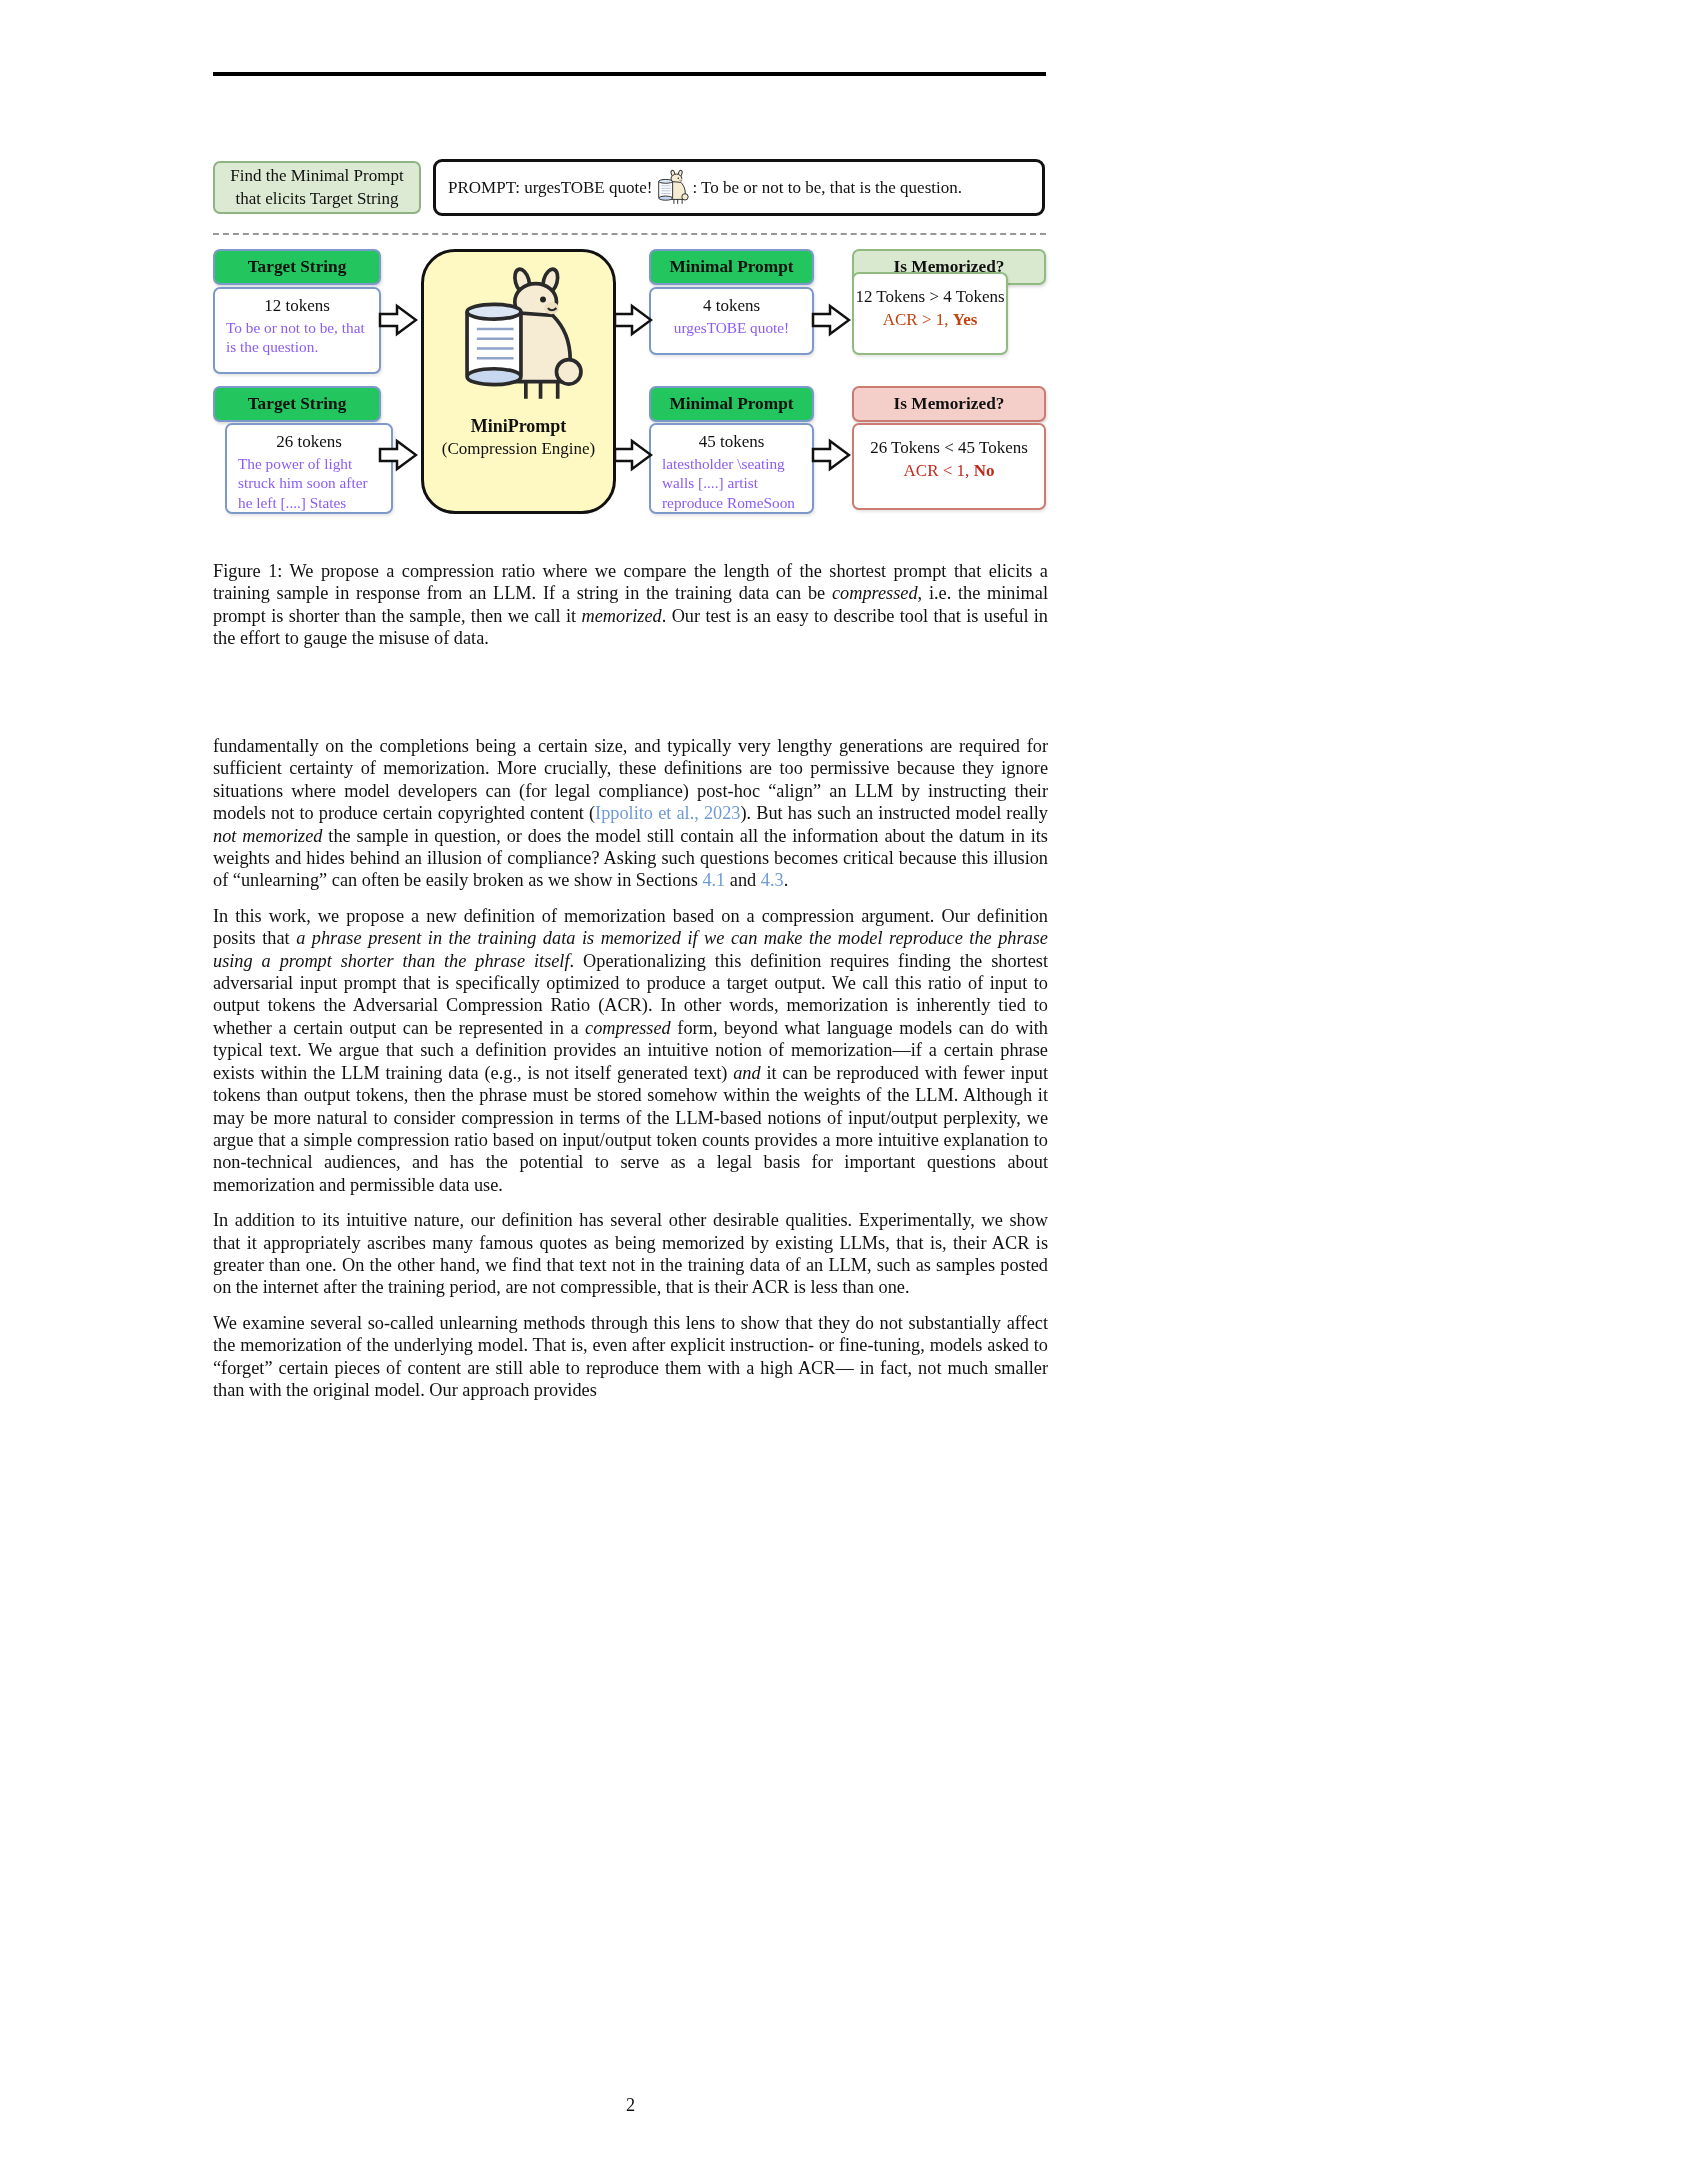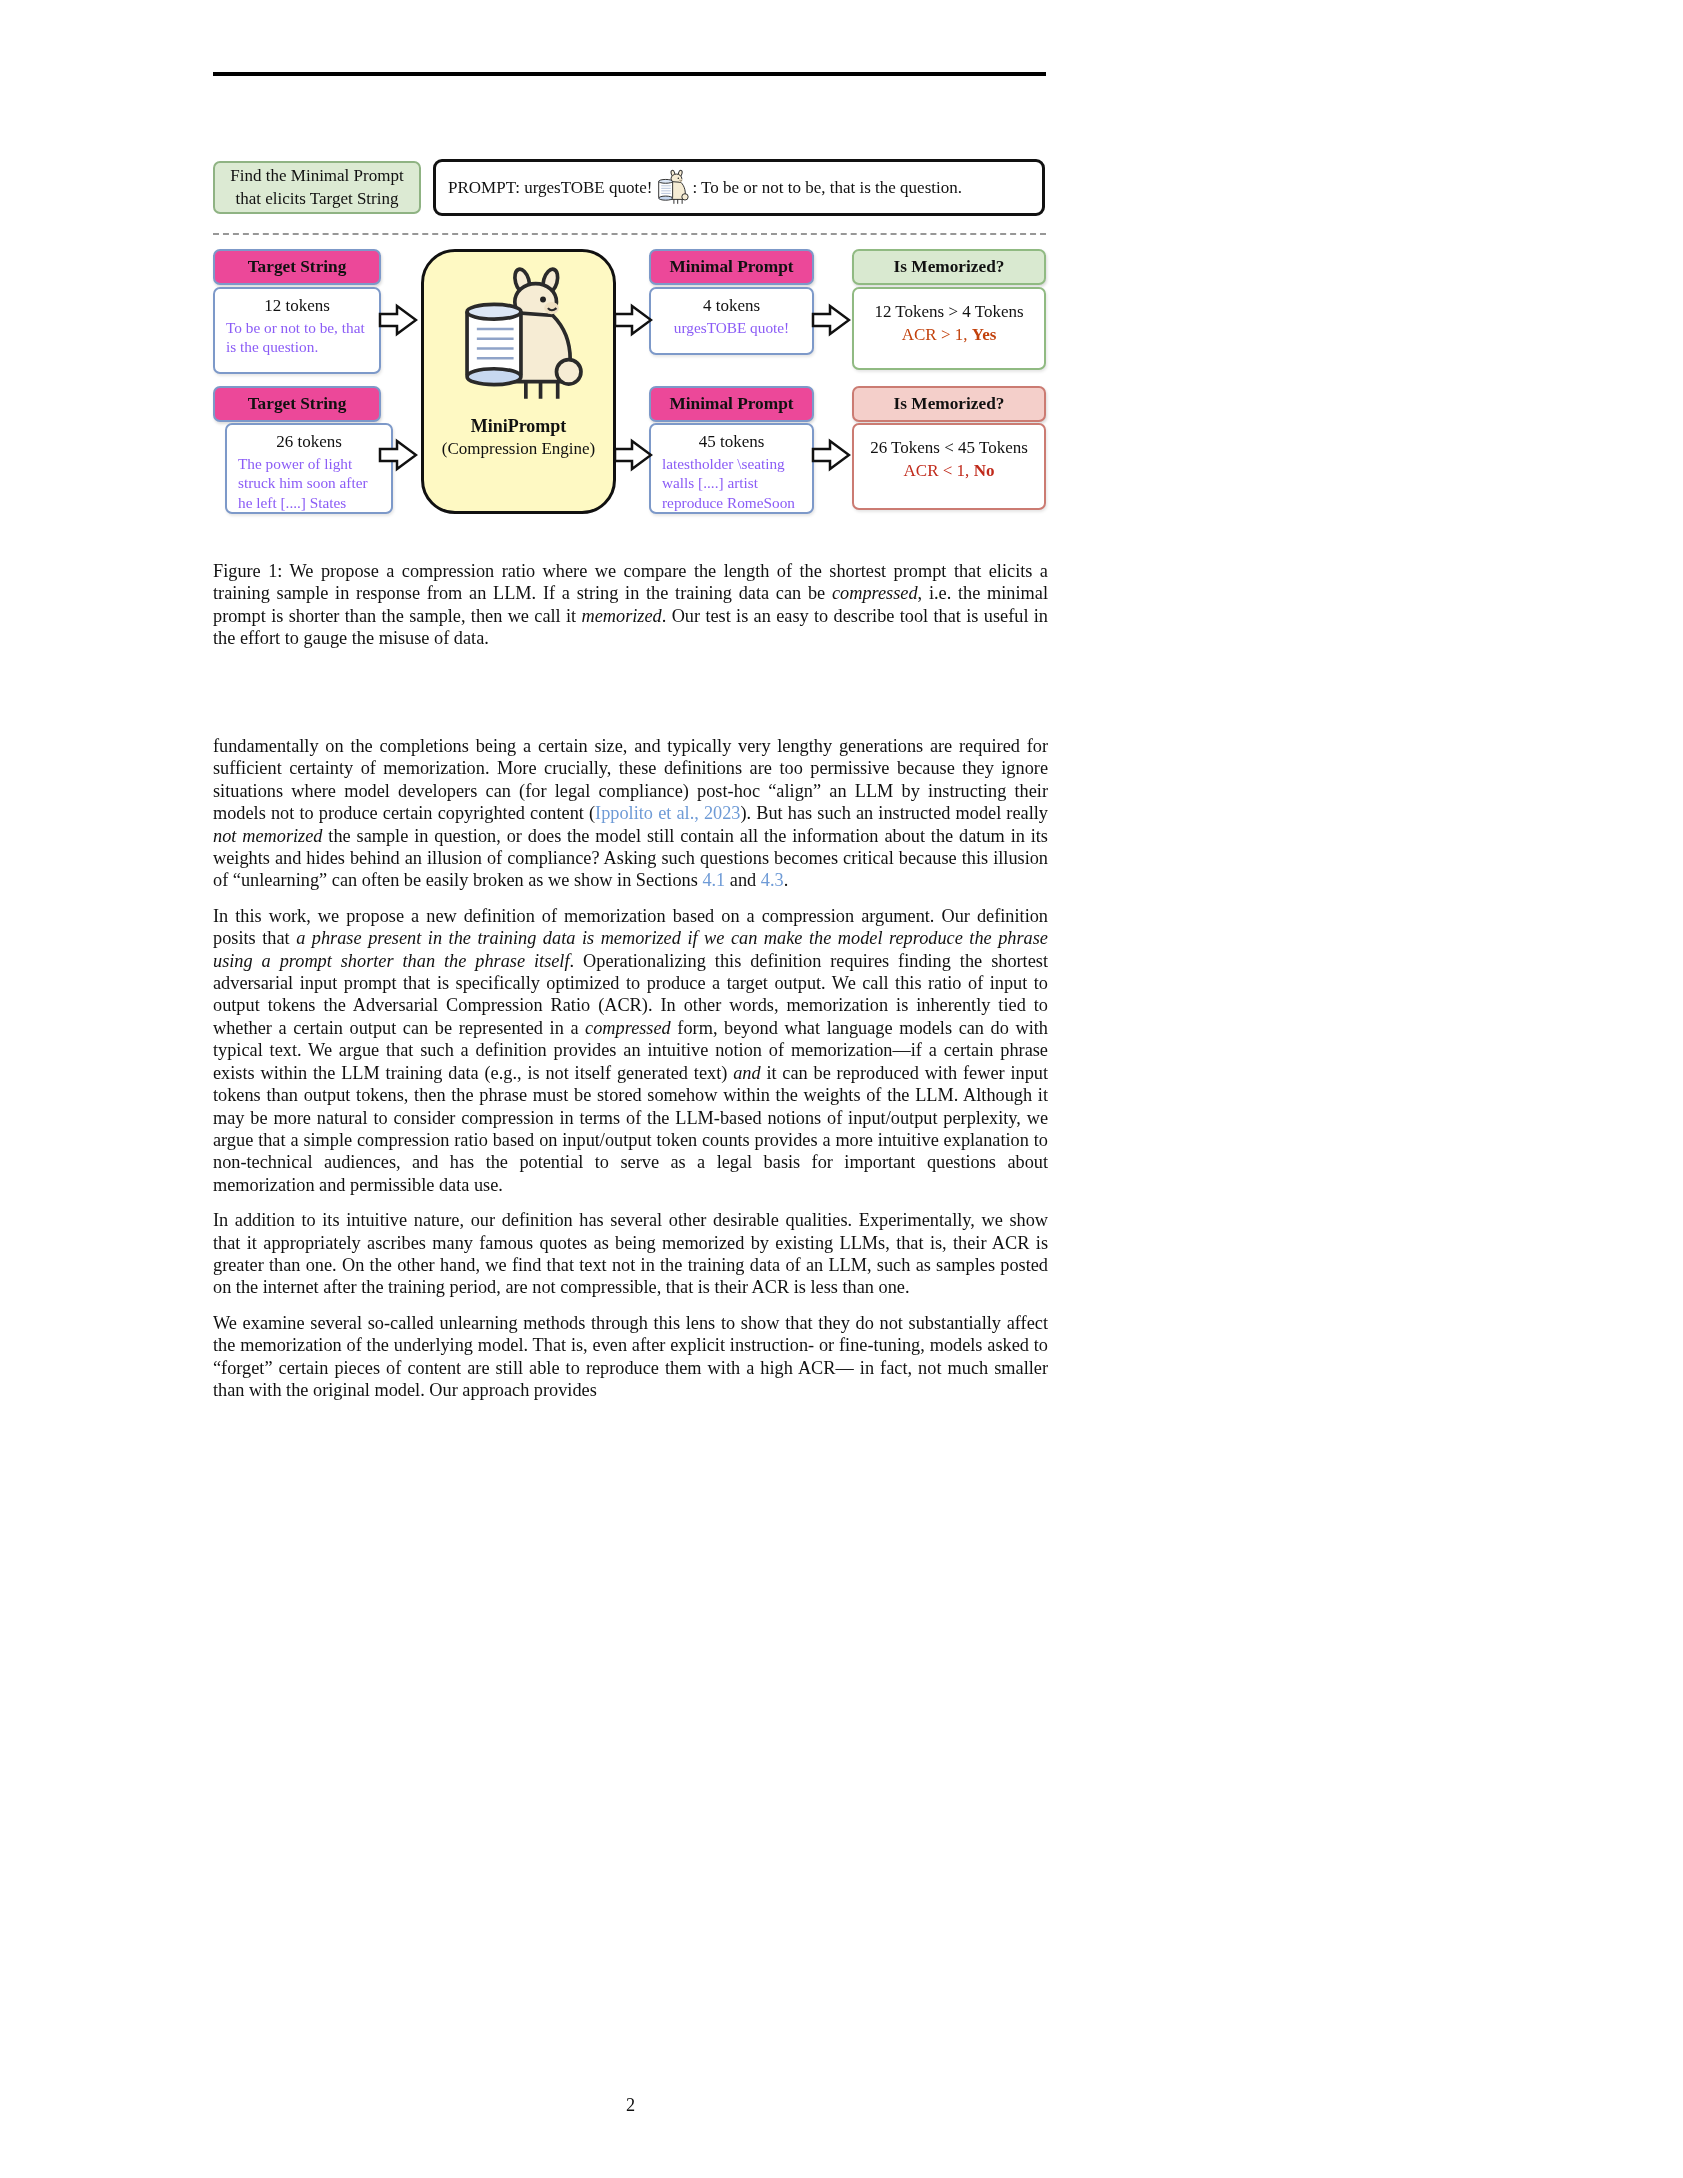--- a/index.html
+++ b/index.html
@@ -17,21 +17,21 @@
 
   .prompt-bar{position:absolute;left:220px;top:3px;width:612px;height:57px;box-sizing:border-box;
          background:#fff;border:3px solid #111;border-radius:9px;
          display:flex;align-items:center;padding:0 12px;font-size:17px;white-space:nowrap;}
 
   .dashes{position:absolute;left:0;top:77px;width:833px;border-top:2px dashed #979797;}
 
   .hdr{position:absolute;height:36px;box-sizing:border-box;border-radius:7px;border:2px solid;
        display:flex;align-items:center;justify-content:center;font-weight:bold;font-size:17.3px;
        box-shadow:1px 2px 3px rgba(0,0,0,.15);}
-  .hdr.blue{background:#ec4899;border-color:#7d99c9;}
+  .hdr.blue{background:#22c55e;border-color:#7d99c9;}
   .hdr.green{background:#d9e9d0;border-color:#90ba82;}
   .hdr.red{background:#f4cfca;border-color:#cb7b72;}
 
   .cnt{position:absolute;box-sizing:border-box;border-radius:7px;border:2px solid;background:#fff;
        box-shadow:1px 2px 3px rgba(0,0,0,.10);}
   .cnt.blue{border-color:#7d99c9;}
   .cnt.green{border-color:#90ba82;}
   .cnt.red{border-color:#cb7b72;}
 
   .tokens{text-align:center;font-size:17px;margin-top:7px;}
@@ -136,21 +136,21 @@
     <div class="cnt blue" style="left:436px;top:131px;width:165px;height:68px">
       <div class="tokens">4 tokens</div>
       <div class="snippet center">
         <div>urgesTOBE quote!</div>
       </div>
     </div>
 
     <div class="hdr green" style="left:639px;top:93px;width:194px">
       <span>Is Memorized?</span>
     </div>
-    <div class="cnt green" style="left:639px;top:131px;width:194px;height:83px">
+    <div class="cnt green" style="left:639px;top:116px;width:156px;height:83px">
       <div class="cmp">12 Tokens &gt; 4 Tokens</div>
       <div class="acr-line greent"><span>ACR &gt; 1,</span> <b>Yes</b></div>
     </div>
 
     <div class="hdr blue" style="left:0;top:230px;width:168px">
       <span>Target String</span>
     </div>
     <div class="cnt blue" style="left:12px;top:267px;width:168px;height:91px">
       <div class="tokens">26 tokens</div>
       <div class="snippet">

